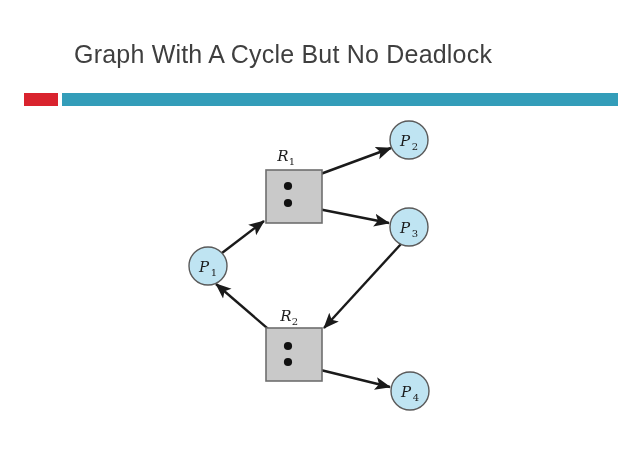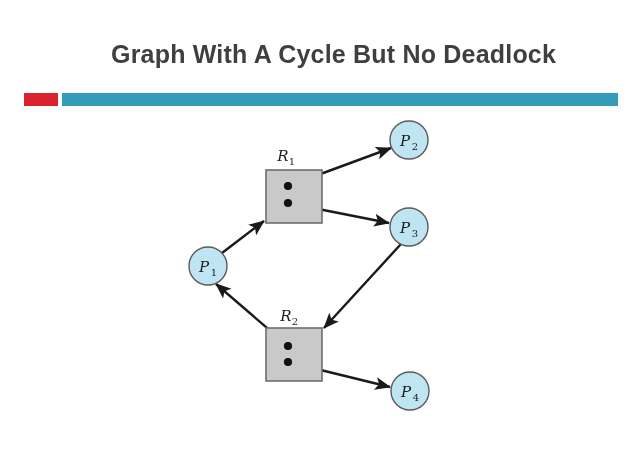--- a/index.html
+++ b/index.html
@@ -25,25 +25,24 @@
 
   
   #slide-title {
     position: absolute;
     left: 74px;
     top: 37px;
     width: 520px;
     height: 34px;
     font-size: 25px;
     line-height: 34px;
-    font-weight: 700;
+    font-weight: 400;
     letter-spacing: 0.2px;
     color: #3f3f3f;
     white-space: nowrap;
-    margin-left: 37px;
   }
 
   
   #accent-bar-red {
     position: absolute;
     left: 24px;
     top: 93px;
     width: 34px;
     height: 13px;
     background: #d9232e;

